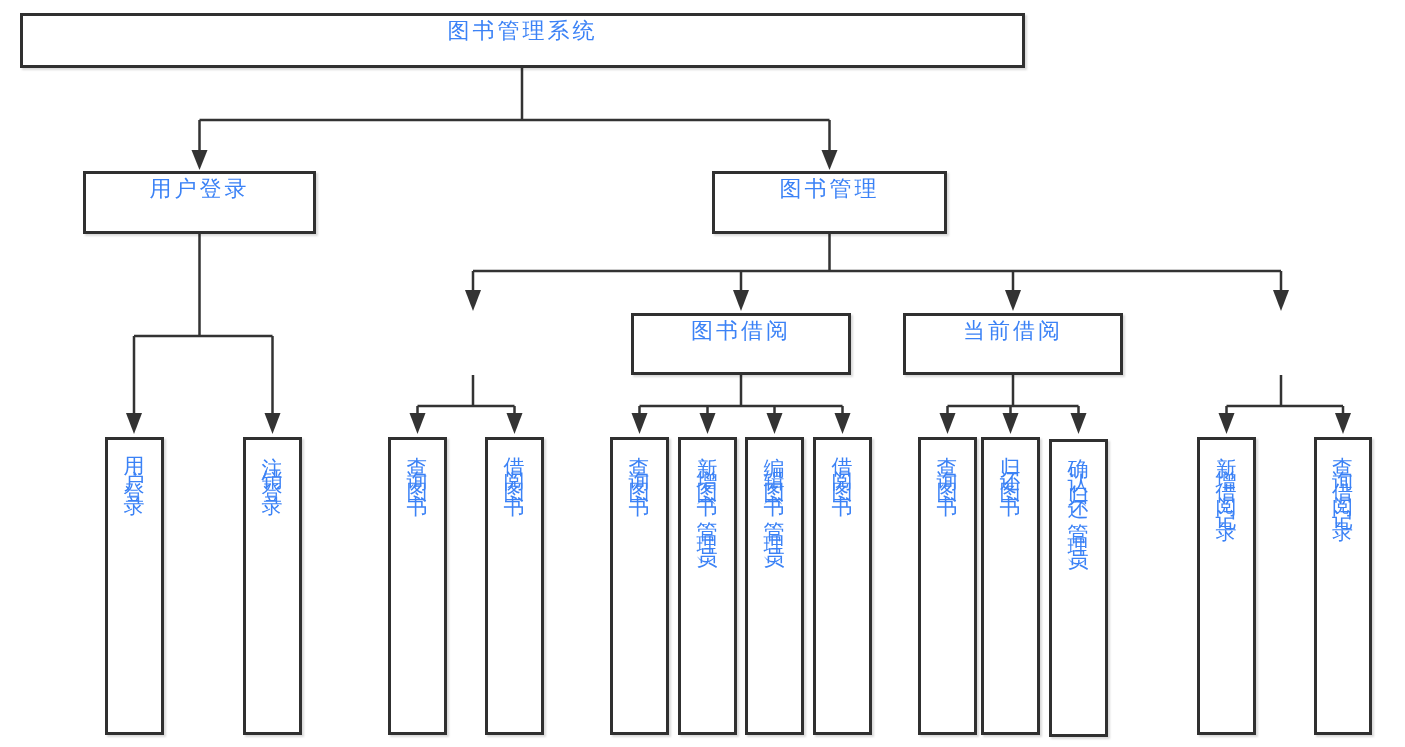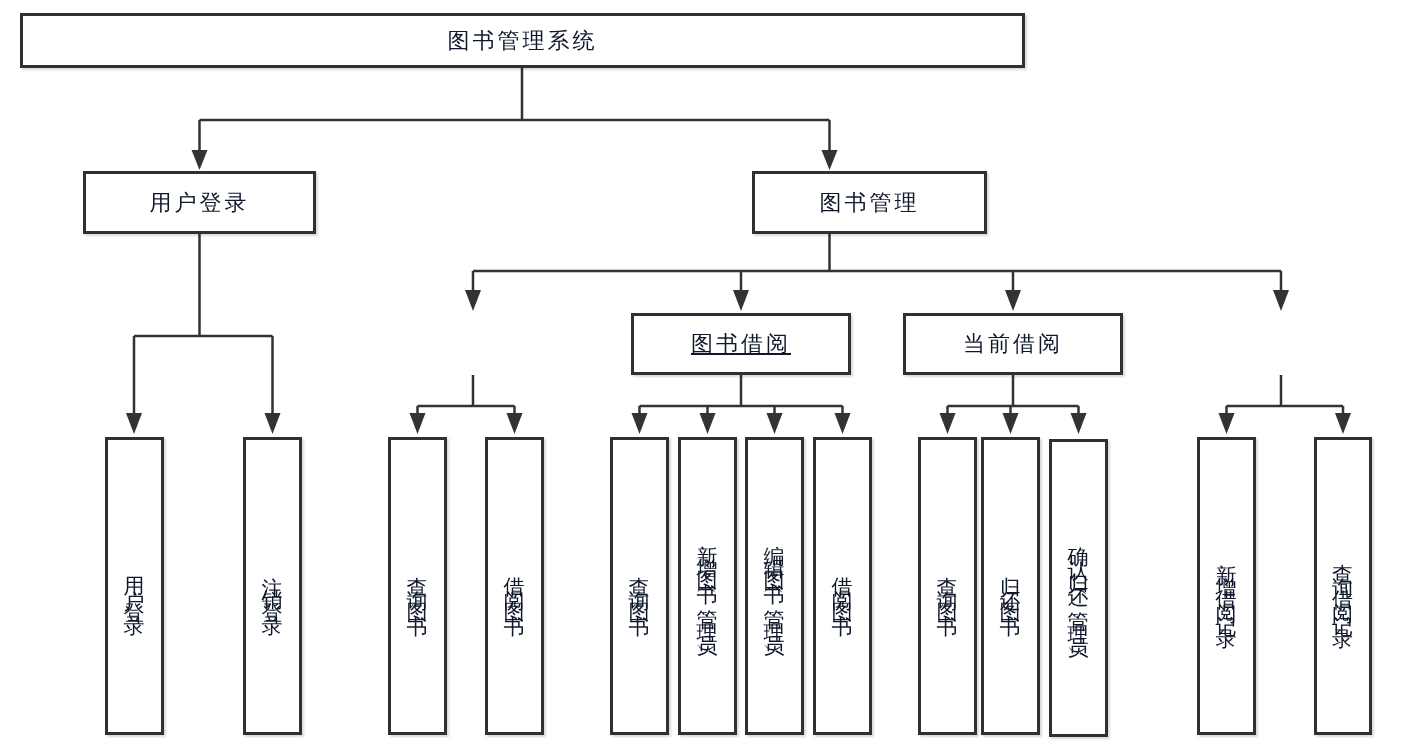--- a/index.html
+++ b/index.html
@@ -15,23 +15,23 @@
     position: absolute;
     left: 0; top: 0;
     width: 1405px; height: 747px;
     pointer-events: none;
   }
   .box {
     position: absolute;
     box-sizing: border-box;
     background: #ffffff;
     border: 3px solid #303030;
-    color: #0f172a;
+    color: #3b82f6;
     display: flex;
-    align-items: center;
+    align-items: flex-start;
     justify-content: center;
     box-shadow: 2px 2px 2px rgba(0,0,0,0.15);
   }
   .hlabel {
     font-size: 22px;
     letter-spacing: 3px;
     white-space: nowrap;
   }
   .leaf .vlabel {
     writing-mode: vertical-rl;
@@ -110,25 +110,25 @@
     </g>
   </svg>
 
   <div class="box" style="left:20px; top:13px; width:1005px; height:55px;">
     <span class="hlabel">图书管理系统</span>
   </div>
 
   <div class="box" style="left:83px; top:171px; width:233px; height:63px;">
     <span class="hlabel">用户登录</span>
   </div>
-  <div class="box" style="left:712px; top:171px; width:235px; height:63px;margin-left:40px;">
+  <div class="box" style="left:712px; top:171px; width:235px; height:63px;">
     <span class="hlabel">图书管理</span>
   </div>
 
-  <div class="box" style="left:631px; top:313px; width:220px; height:62px;text-decoration:underline;">
+  <div class="box" style="left:631px; top:313px; width:220px; height:62px;">
     <span class="hlabel">图书借阅</span>
   </div>
   <div class="box" style="left:903px; top:313px; width:220px; height:62px;">
     <span class="hlabel">当前借阅</span>
   </div>
 
   <div class="box leaf" style="left:105px; top:437px; width:59px; height:298px;">
     <span class="vlabel">用户登录</span>
   </div>
   <div class="box leaf" style="left:243px; top:437px; width:59px; height:298px;">

